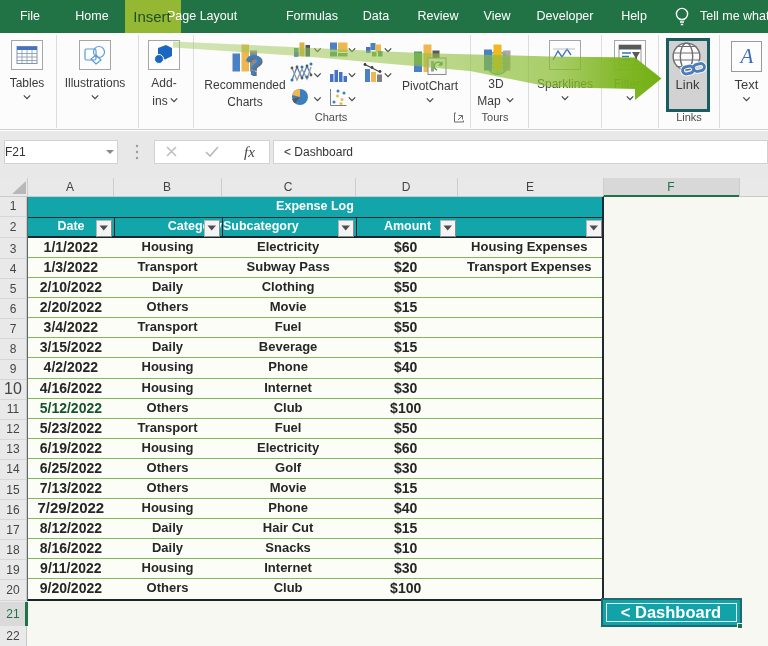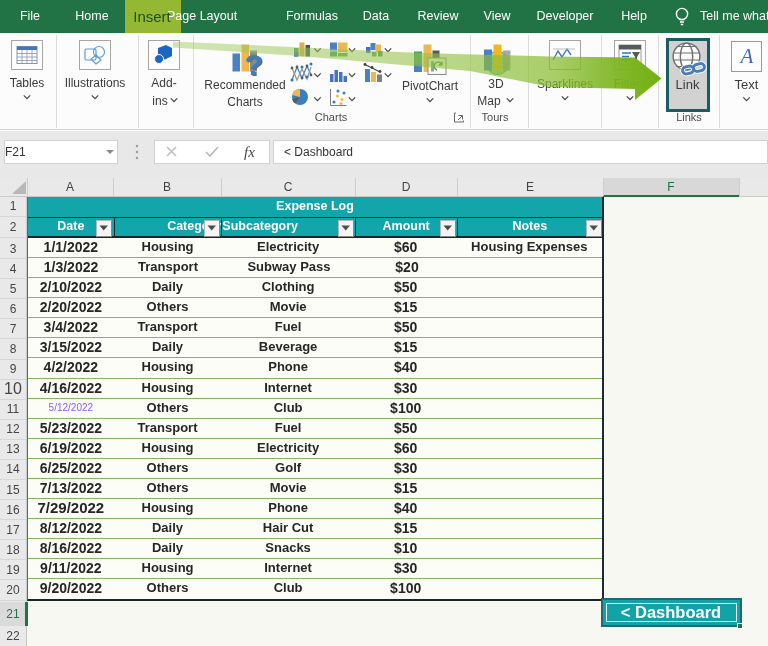--- a/index.html
+++ b/index.html
@@ -300,34 +300,34 @@
 <div class="a" style="left:0;top:601.5px;width:26px;height:24px;background:#dadada"></div>
 <div class="a" style="left:0;top:601.5px;width:26px;height:24px;line-height:24px;text-align:center;font-size:12px;color:#217346;z-index:2">21</div>
 <div class="a" style="left:25px;top:601.5px;width:2.5px;height:24px;background:#217346;z-index:2"></div>
 <div class="a" style="left:27px;top:197px;width:577px;border-left:1px solid #5f6a6e;border-right:2px solid #1f2a30;border-bottom:2px solid #1a262b">
 <div style="height:21px;background:#12a5aa;border-bottom:1.5px solid #1a262b;color:#fff;font-weight:700;font-size:12.5px;text-align:center;line-height:19.5px">Expense Log</div>
 <div style="display:flex;height:20px;background:#12a5aa;border-bottom:2px solid #1a262b">
 <div style="width:86px;color:#fff;font-weight:700;font-size:12.5px;text-align:center;line-height:17.5px">Date</div>
 <div style="width:108px;border-left:1.5px solid #1a262b;color:#fff;font-weight:700;font-size:12.5px;text-align:right;line-height:17.5px">Category</div>
 <div style="width:134px;border-left:1.5px solid #1a262b;color:#fff;font-weight:700;font-size:12.5px;line-height:17.5px">Subcategory</div>
 <div style="width:102px;border-left:1.5px solid #1a262b;color:#fff;font-weight:700;font-size:12.5px;text-align:center;line-height:17.5px">Amount</div>
-<div style="width:146px;border-left:1.5px solid #1a262b;color:#fff;font-weight:700;font-size:12.5px;text-align:center;line-height:17.5px">Notes</div>
 </div>
 <div style="display:flex;height:20.083px;background:#fcfdf7;border-bottom:1px solid #84b65a;">
 <div style="width:86px;color:#262626;font-weight:700;font-size:14px;text-align:center;line-height:18.6px;white-space:nowrap">1/1/2022</div>
 <div style="width:108px;color:#262626;font-weight:700;font-size:13px;text-align:center;line-height:18.6px;white-space:nowrap">Housing</div>
 <div style="width:134px;color:#262626;font-weight:700;font-size:13px;text-align:center;line-height:18.6px;white-space:nowrap">Electricity</div>
 <div style="width:102px;color:#262626;font-weight:700;font-size:14px;text-align:center;line-height:18.6px;white-space:nowrap">$60</div>
 <div style="width:146px;color:#262626;font-weight:700;font-size:13px;text-align:center;line-height:18.6px;white-space:nowrap">Housing Expenses</div>
 </div>
 <div style="display:flex;height:20.083px;background:#fcfdf7;border-bottom:1px solid #84b65a;">
 <div style="width:86px;color:#262626;font-weight:700;font-size:14px;text-align:center;line-height:18.6px;white-space:nowrap">1/3/2022</div>
 <div style="width:108px;color:#262626;font-weight:700;font-size:13px;text-align:center;line-height:18.6px;white-space:nowrap">Transport</div>
 <div style="width:134px;color:#262626;font-weight:700;font-size:13px;text-align:center;line-height:18.6px;white-space:nowrap">Subway Pass</div>
 <div style="width:102px;color:#262626;font-weight:700;font-size:14px;text-align:center;line-height:18.6px;white-space:nowrap">$20</div>
+<div style="width:146px;color:#262626;font-weight:700;font-size:13px;text-align:center;line-height:18.6px;white-space:nowrap">Transport Expenses</div>
 </div>
 <div style="display:flex;height:20.083px;background:#fcfdf7;border-bottom:1px solid #84b65a;">
 <div style="width:86px;color:#262626;font-weight:700;font-size:14px;text-align:center;line-height:18.6px;white-space:nowrap">2/10/2022</div>
 <div style="width:108px;color:#262626;font-weight:700;font-size:13px;text-align:center;line-height:18.6px;white-space:nowrap">Daily</div>
 <div style="width:134px;color:#262626;font-weight:700;font-size:13px;text-align:center;line-height:18.6px;white-space:nowrap">Clothing</div>
 <div style="width:102px;color:#262626;font-weight:700;font-size:14px;text-align:center;line-height:18.6px;white-space:nowrap">$50</div>
 <div style="width:146px;color:#262626;font-weight:700;font-size:13px;text-align:center;line-height:18.6px;white-space:nowrap"></div>
 </div>
 <div style="display:flex;height:20.083px;background:#fcfdf7;border-bottom:1px solid #84b65a;">
 <div style="width:86px;color:#262626;font-weight:700;font-size:14px;text-align:center;line-height:18.6px;white-space:nowrap">2/20/2022</div>
@@ -358,21 +358,21 @@
 <div style="width:146px;color:#262626;font-weight:700;font-size:13px;text-align:center;line-height:18.6px;white-space:nowrap"></div>
 </div>
 <div style="display:flex;height:20.083px;background:#fcfdf7;border-bottom:1px solid #84b65a;">
 <div style="width:86px;color:#262626;font-weight:700;font-size:14px;text-align:center;line-height:18.6px;white-space:nowrap">4/16/2022</div>
 <div style="width:108px;color:#262626;font-weight:700;font-size:13px;text-align:center;line-height:18.6px;white-space:nowrap">Housing</div>
 <div style="width:134px;color:#262626;font-weight:700;font-size:13px;text-align:center;line-height:18.6px;white-space:nowrap">Internet</div>
 <div style="width:102px;color:#262626;font-weight:700;font-size:14px;text-align:center;line-height:18.6px;white-space:nowrap">$30</div>
 <div style="width:146px;color:#262626;font-weight:700;font-size:13px;text-align:center;line-height:18.6px;white-space:nowrap"></div>
 </div>
 <div style="display:flex;height:20.083px;background:#fcfdf7;border-bottom:1px solid #84b65a;">
-<div style="width:86px;color:#8b5cf6;font-weight:400;font-size:10px;text-align:center;line-height:18.6px;white-space:nowrap">5/12/2022</div>
+<div style="width:86px;color:#14532d;font-weight:700;font-size:14px;text-align:center;line-height:18.6px;white-space:nowrap">5/12/2022</div>
 <div style="width:108px;color:#262626;font-weight:700;font-size:13px;text-align:center;line-height:18.6px;white-space:nowrap">Others</div>
 <div style="width:134px;color:#262626;font-weight:700;font-size:13px;text-align:center;line-height:18.6px;white-space:nowrap">Club</div>
 <div style="width:102px;color:#262626;font-weight:700;font-size:14px;text-align:center;line-height:18.6px;white-space:nowrap">$100</div>
 <div style="width:146px;color:#262626;font-weight:700;font-size:13px;text-align:center;line-height:18.6px;white-space:nowrap"></div>
 </div>
 <div style="display:flex;height:20.083px;background:#fcfdf7;border-bottom:1px solid #84b65a;">
 <div style="width:86px;color:#262626;font-weight:700;font-size:14px;text-align:center;line-height:18.6px;white-space:nowrap">5/23/2022</div>
 <div style="width:108px;color:#262626;font-weight:700;font-size:13px;text-align:center;line-height:18.6px;white-space:nowrap">Transport</div>
 <div style="width:134px;color:#262626;font-weight:700;font-size:13px;text-align:center;line-height:18.6px;white-space:nowrap">Fuel</div>
 <div style="width:102px;color:#262626;font-weight:700;font-size:14px;text-align:center;line-height:18.6px;white-space:nowrap">$50</div>

